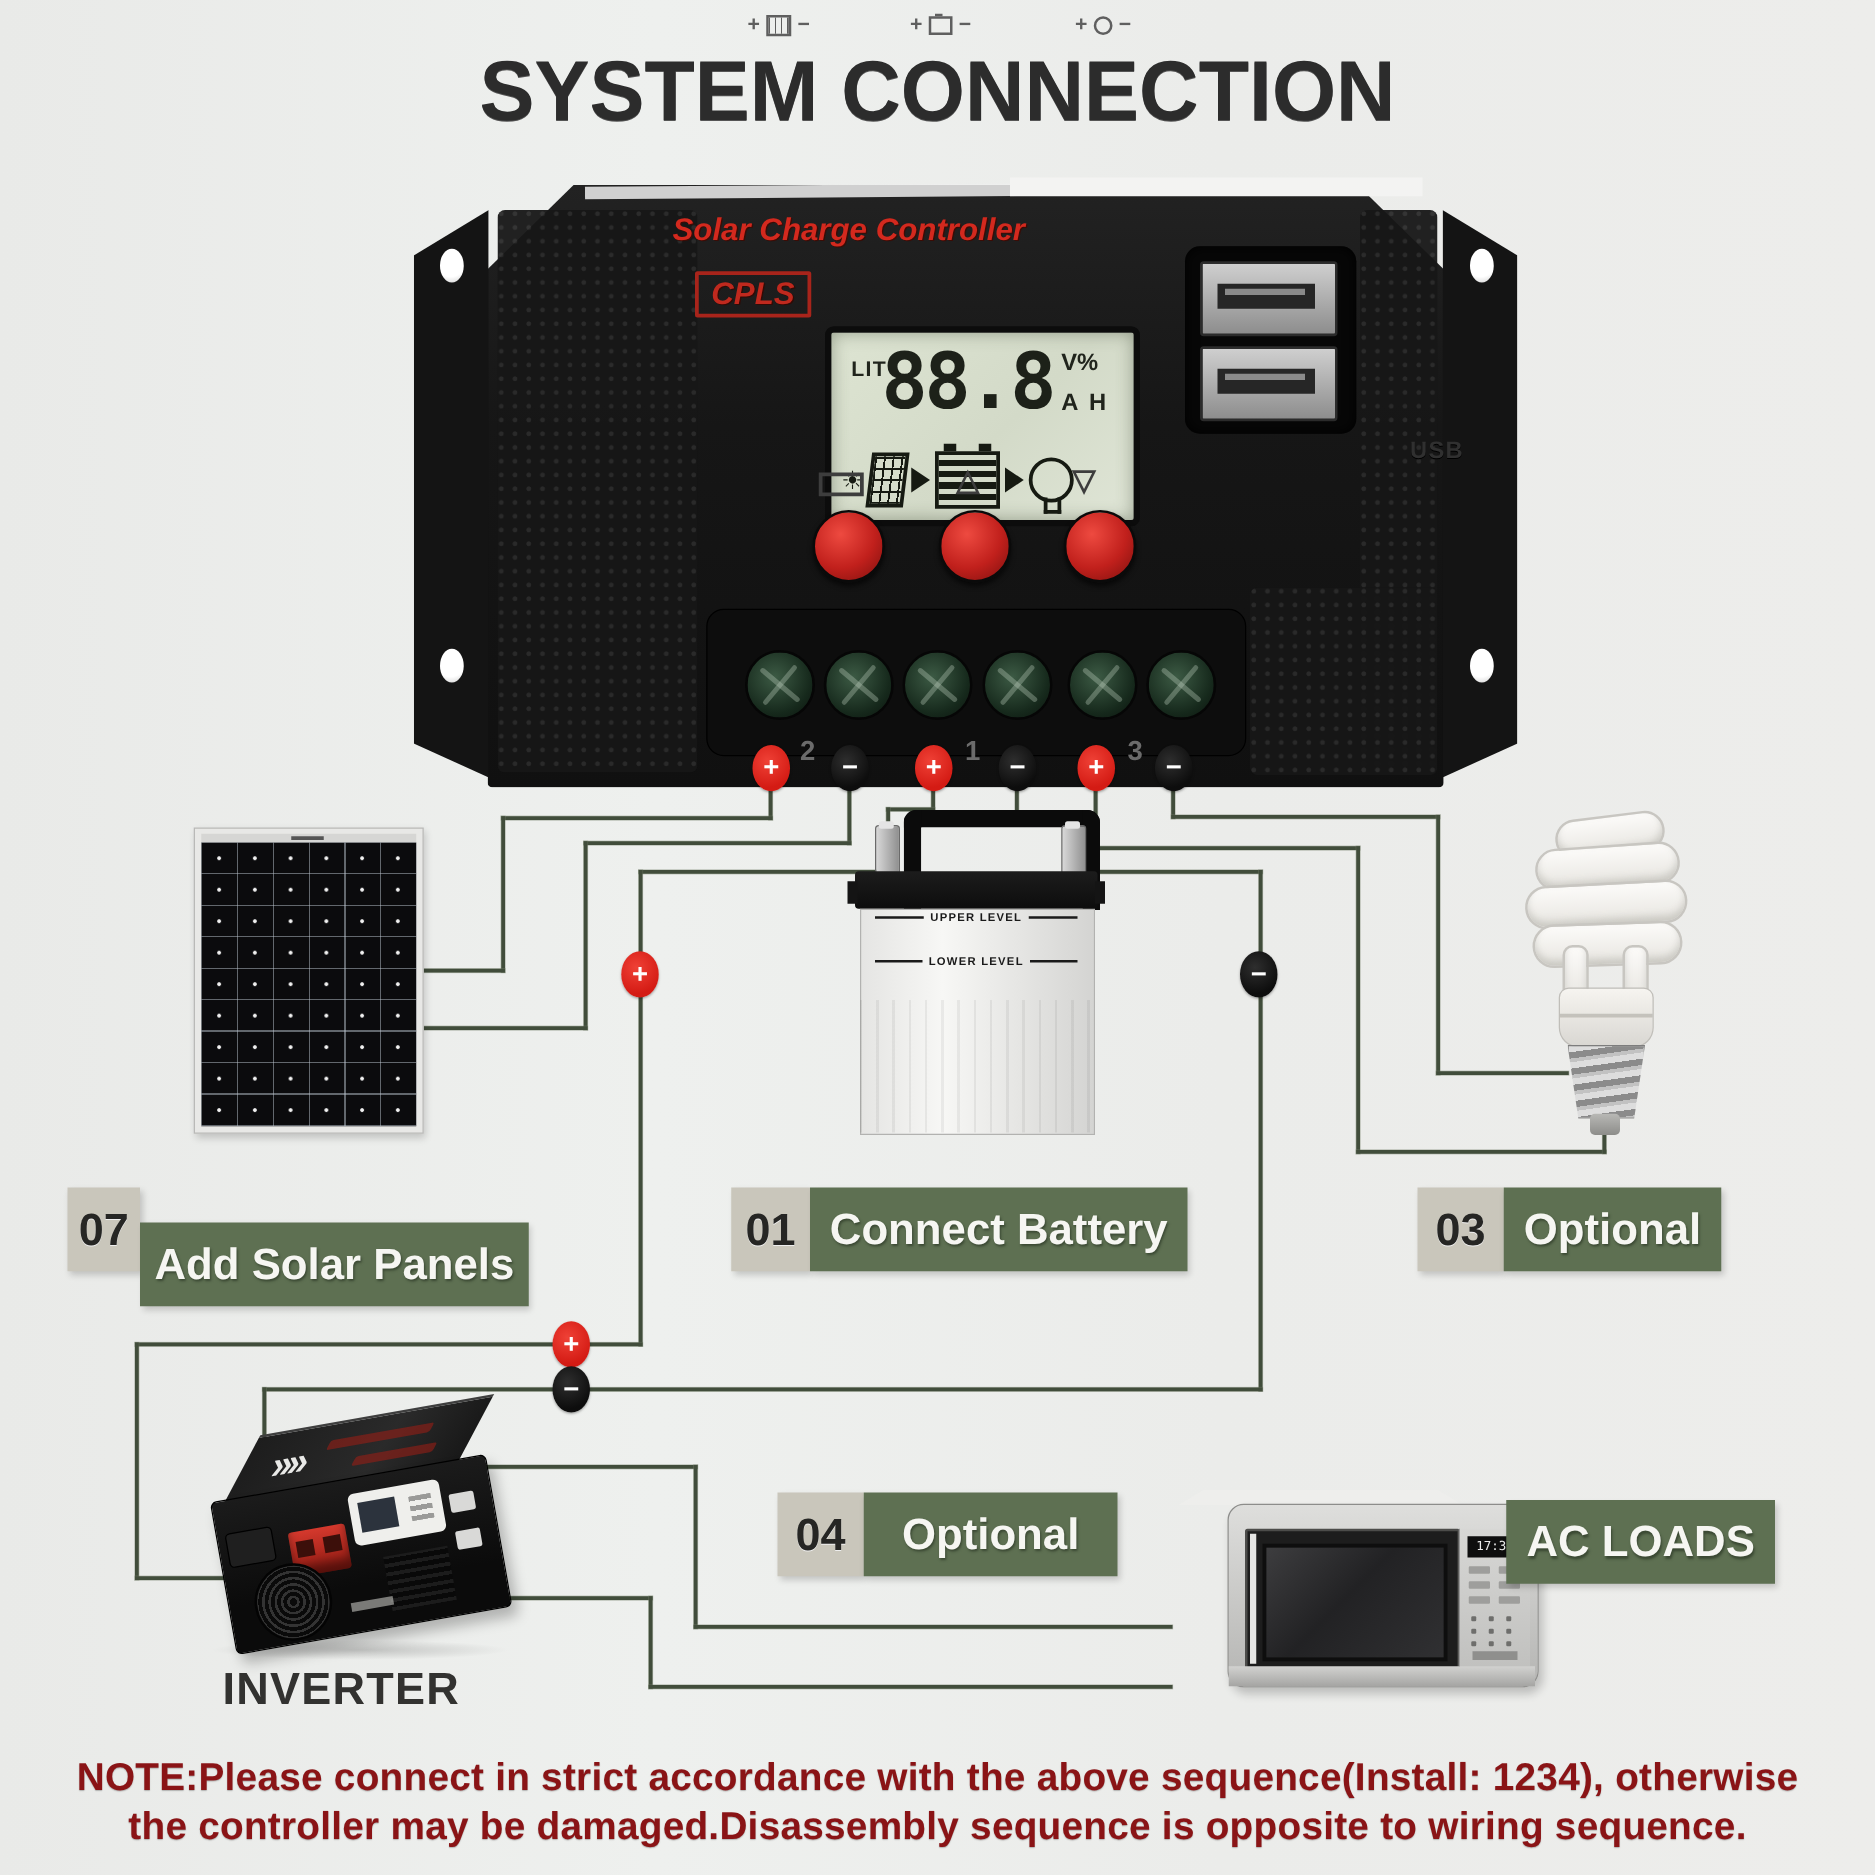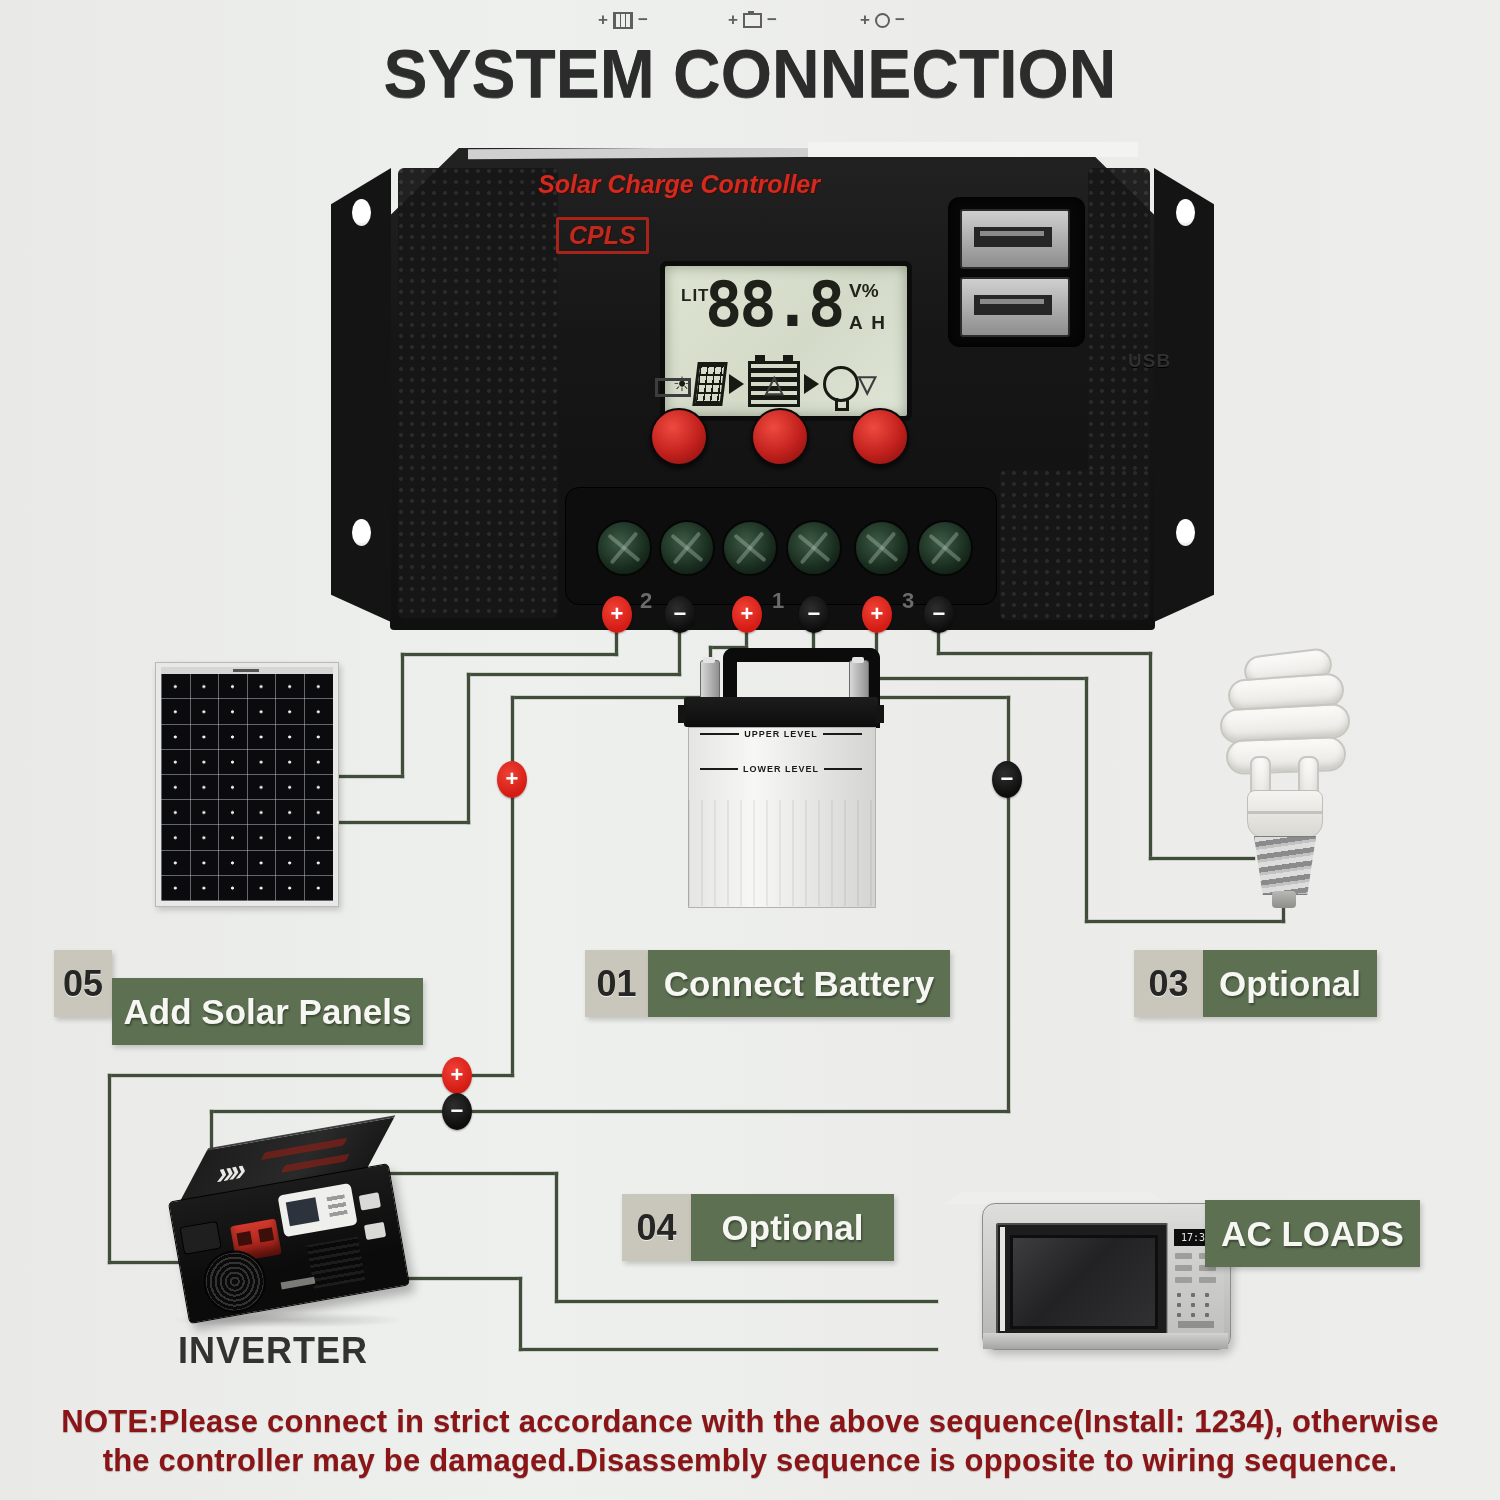--- a/index.html
+++ b/index.html
@@ -374,21 +374,21 @@
   <div class="tube" style="left:1244px;top:652px;width:84px;height:28px;transform:rotate(-7deg)"></div>
   <div class="tube" style="left:1228px;top:676px;width:112px;height:30px;transform:rotate(-4deg)"></div>
   <div class="tube" style="left:1220px;top:706px;width:126px;height:31px;transform:rotate(-3deg)"></div>
   <div class="tube" style="left:1226px;top:738px;width:116px;height:31px;transform:rotate(-2deg)"></div>
   <div class="tube" style="left:1250px;top:756px;width:17px;height:44px;border-radius:8px"></div>
   <div class="tube" style="left:1298px;top:756px;width:17px;height:44px;border-radius:8px"></div>
   <div class="abs" id="bulb-cup"></div>
   <div class="abs" id="bulb-screw"></div>
   <div class="abs" id="bulb-tip"></div>
 
-  <div class="stepnum" style="left:54px;top:950px;width:58px">05</div>
+  <div class="stepnum" style="left:54px;top:950px;width:58px">07</div>
   <div class="steplab" style="left:112px;top:978px;width:311px">Add Solar Panels</div>
   <div class="stepnum" style="left:585px;top:950px;width:63px">01</div>
   <div class="steplab" style="left:648px;top:950px;width:302px">Connect Battery</div>
   <div class="stepnum" style="left:1134px;top:950px;width:69px">03</div>
   <div class="steplab" style="left:1203px;top:950px;width:174px">Optional</div>
   <div class="stepnum" style="left:622px;top:1194px;width:69px">04</div>
   <div class="steplab" style="left:691px;top:1194px;width:203px">Optional</div>
   <div class="steplab" style="left:1205px;top:1200px;width:215px">AC LOADS</div>
 
   <div class="abs" id="inv-shadow"></div>

